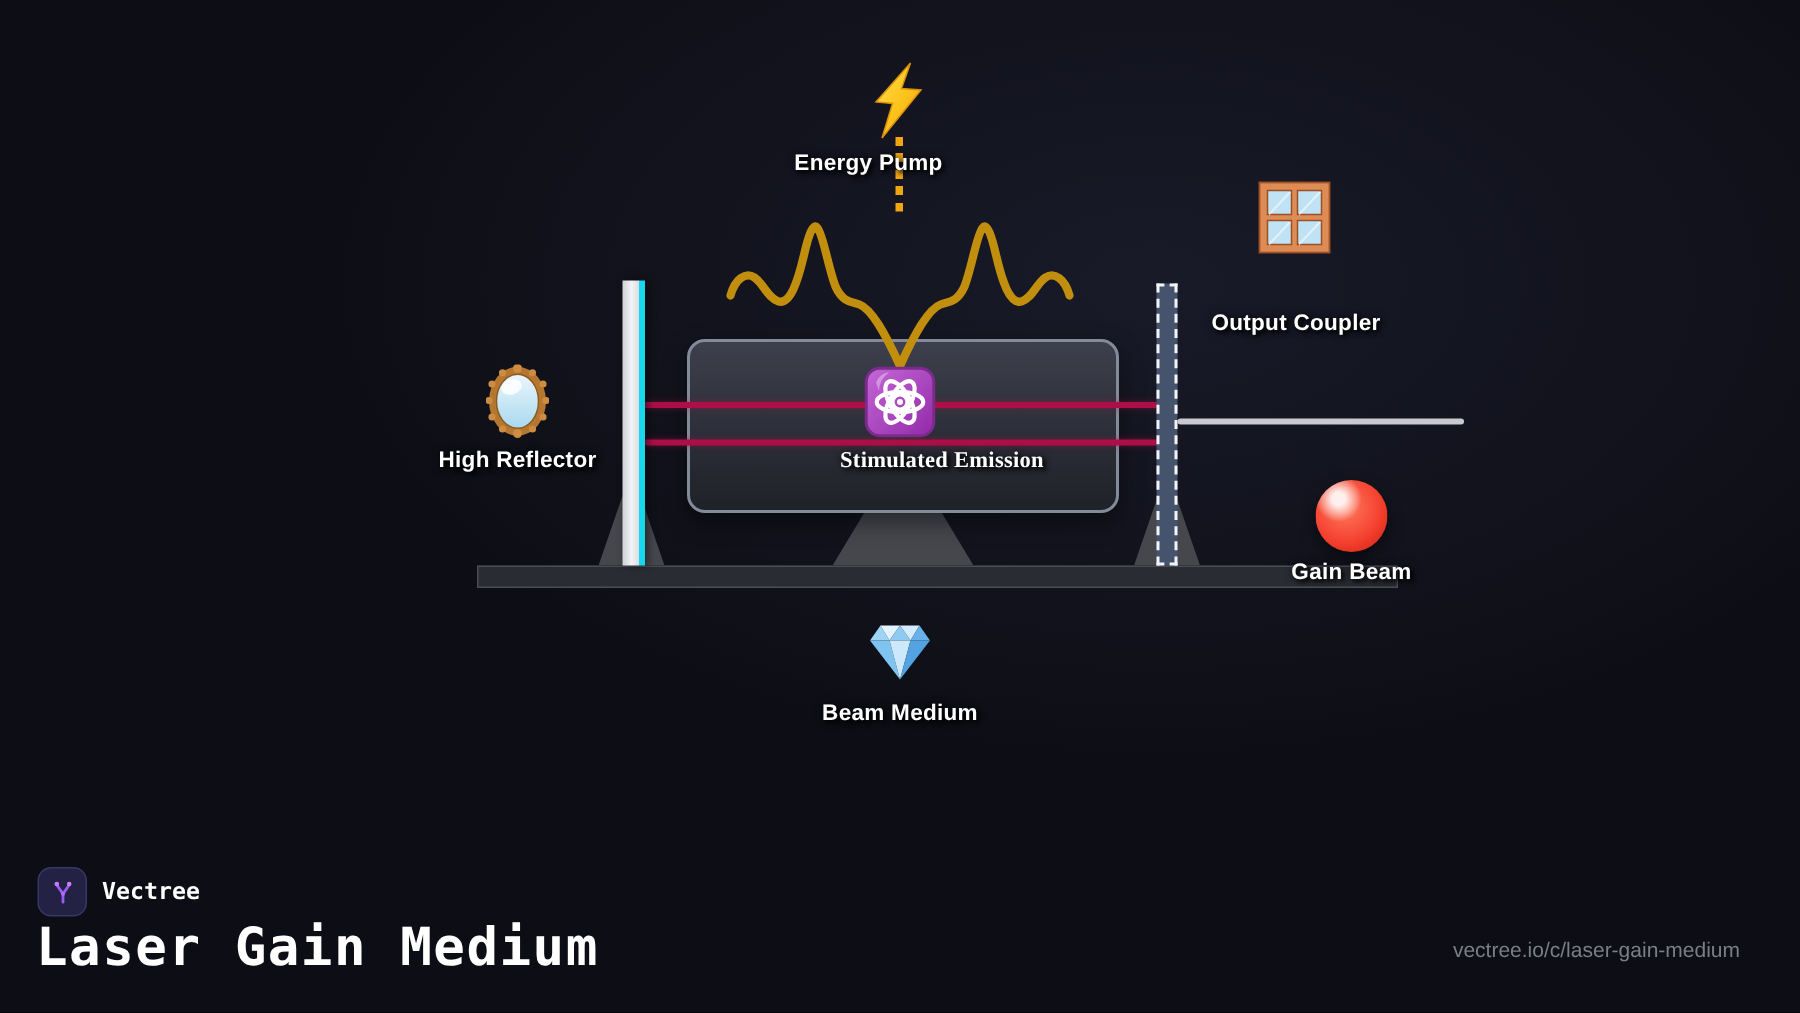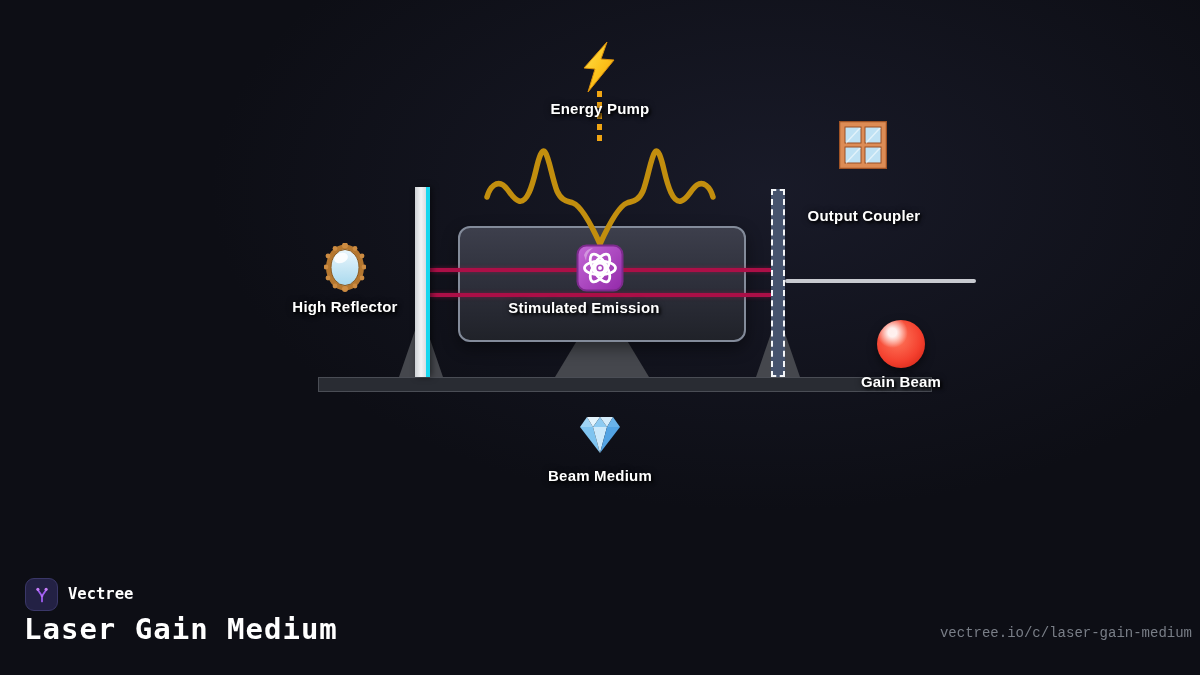--- a/index.html
+++ b/index.html
@@ -46,24 +46,24 @@
     background:
       radial-gradient(circle at 32% 26%, rgba(255,255,255,.9) 0 9%, rgba(255,255,255,0) 32%),
       radial-gradient(circle at 42% 38%, #ff7a5e 0%, #f4402e 58%, #cd2112 95%);
     box-shadow:0 4px 10px rgba(0,0,0,.5);}
   
   .logo-badge{left:25px;top:578px;width:33px;height:33px;border-radius:9px;
               background:#232144;border:1px solid #3a3768;box-sizing:border-box;
               display:flex;align-items:center;justify-content:center;}
   .brand{left:68px;top:585px;color:#ffffff;font-weight:bold;font-size:15.5px;
          font-family:"DejaVu Sans Mono", monospace;text-align:center;}
-  .title{left:24px;top:612px;color:#ffffff;font-weight:bold;font-size:29px;
+  .title{left:24px;top:612px;color:#ffffff;font-weight:bold;font-size:35px;
          font-family:"DejaVu Sans Mono", monospace;letter-spacing:1px;}
-  .url{right:8px;top:625px;color:#797e87;font-size:14px;
-       font-family:Liberation Mono, monospace;}
+  .url{right:40px;top:625px;color:#797e87;font-size:14px;
+       font-family:Liberation Sans, sans-serif;}
   svg{display:block;}
 </style>
 </head>
 <body>
 
 <div class="stage">
 
   <div class="abs support left"></div>
   <div class="abs support center"></div>
   <div class="abs support right"></div>
@@ -171,24 +171,24 @@
     <polygon points="9,3 2,13 15,13" fill="#9fd4f5"></polygon>
     <polygon points="9,3 22,3 15,13" fill="#e4f4fd"></polygon>
     <polygon points="22,3 15,13 29,13" fill="#8ecbf2"></polygon>
     <polygon points="22,3 35,3 29,13" fill="#d4ecfb"></polygon>
     <polygon points="35,3 29,13 42,13" fill="#69b2e9"></polygon>
     <polygon points="2,13 15,13 22,39" fill="#7fc4f0"></polygon>
     <polygon points="15,13 29,13 22,39" fill="#cce9fb"></polygon>
     <polygon points="29,13 42,13 22,39" fill="#53a3e3"></polygon>
   </svg>
 
-  <div class="label" style="left:600px;top:100px;">Energy Pump</div>
+  <div class="label" style="left:579px;top:100px;">Energy Pump</div>
   <div class="label" style="left:864px;top:175px;margin-top:32px;">Output Coupler</div>
   <div class="label" style="left:345px;top:298px;text-align:right;">High Reflector</div>
-  <div class="label" style="left:584px;top:299px;">Stimulated Emission</div>
+  <div class="label" style="left:628px;top:299px;font-family:Liberation Serif, serif;">Stimulated Emission</div>
   <div class="label" style="left:901px;top:373px;">Gain Beam</div>
   <div class="label" style="left:600px;top:467px;">Beam Medium</div>
 
   <div class="abs logo-badge">
     <svg width="22" height="22" viewBox="0 0 24 24">
       <g stroke="#9d5cf0" stroke-width="2" stroke-linecap="round" fill="none">
         <path d="M12 19 V13"></path>
           <path d="M12 13 L7.5 6.5"></path>
           <path d="M12 13 L16.5 6.5"></path>
       </g>

